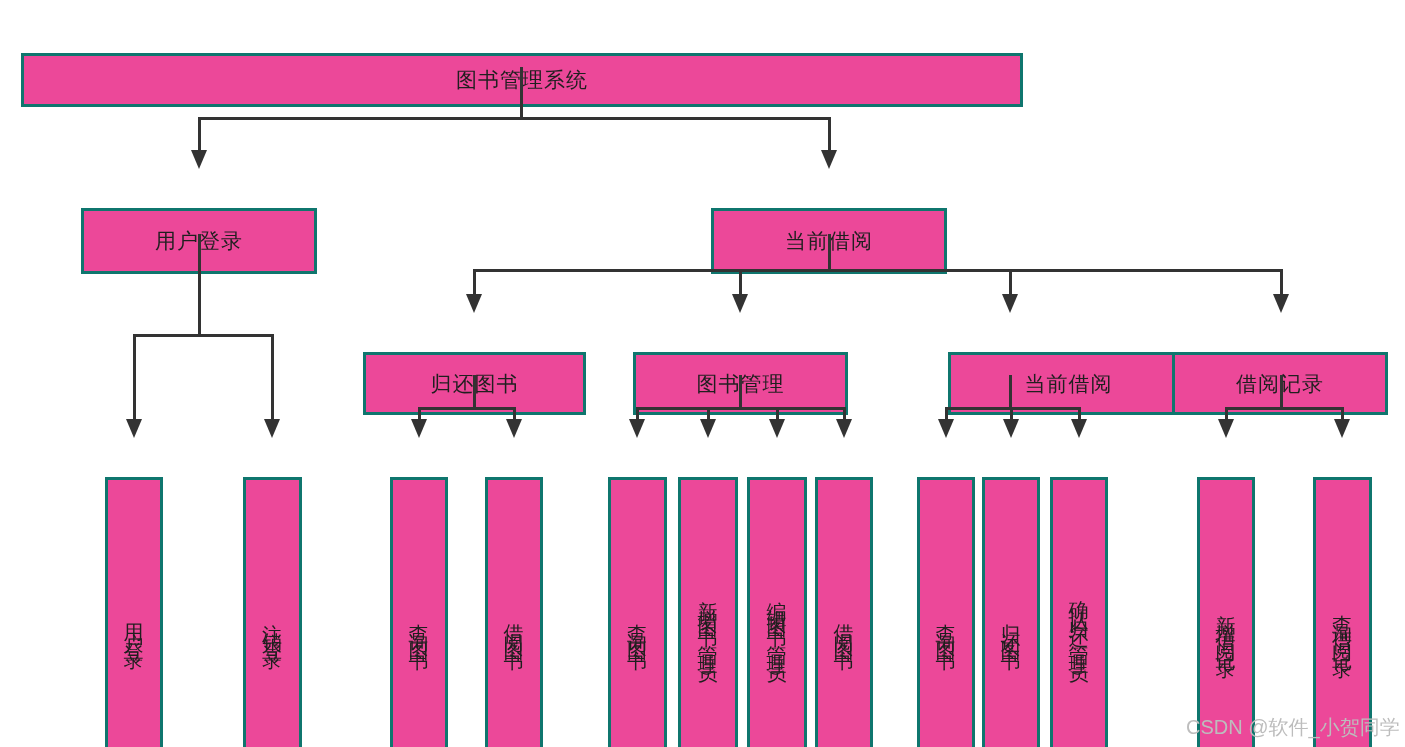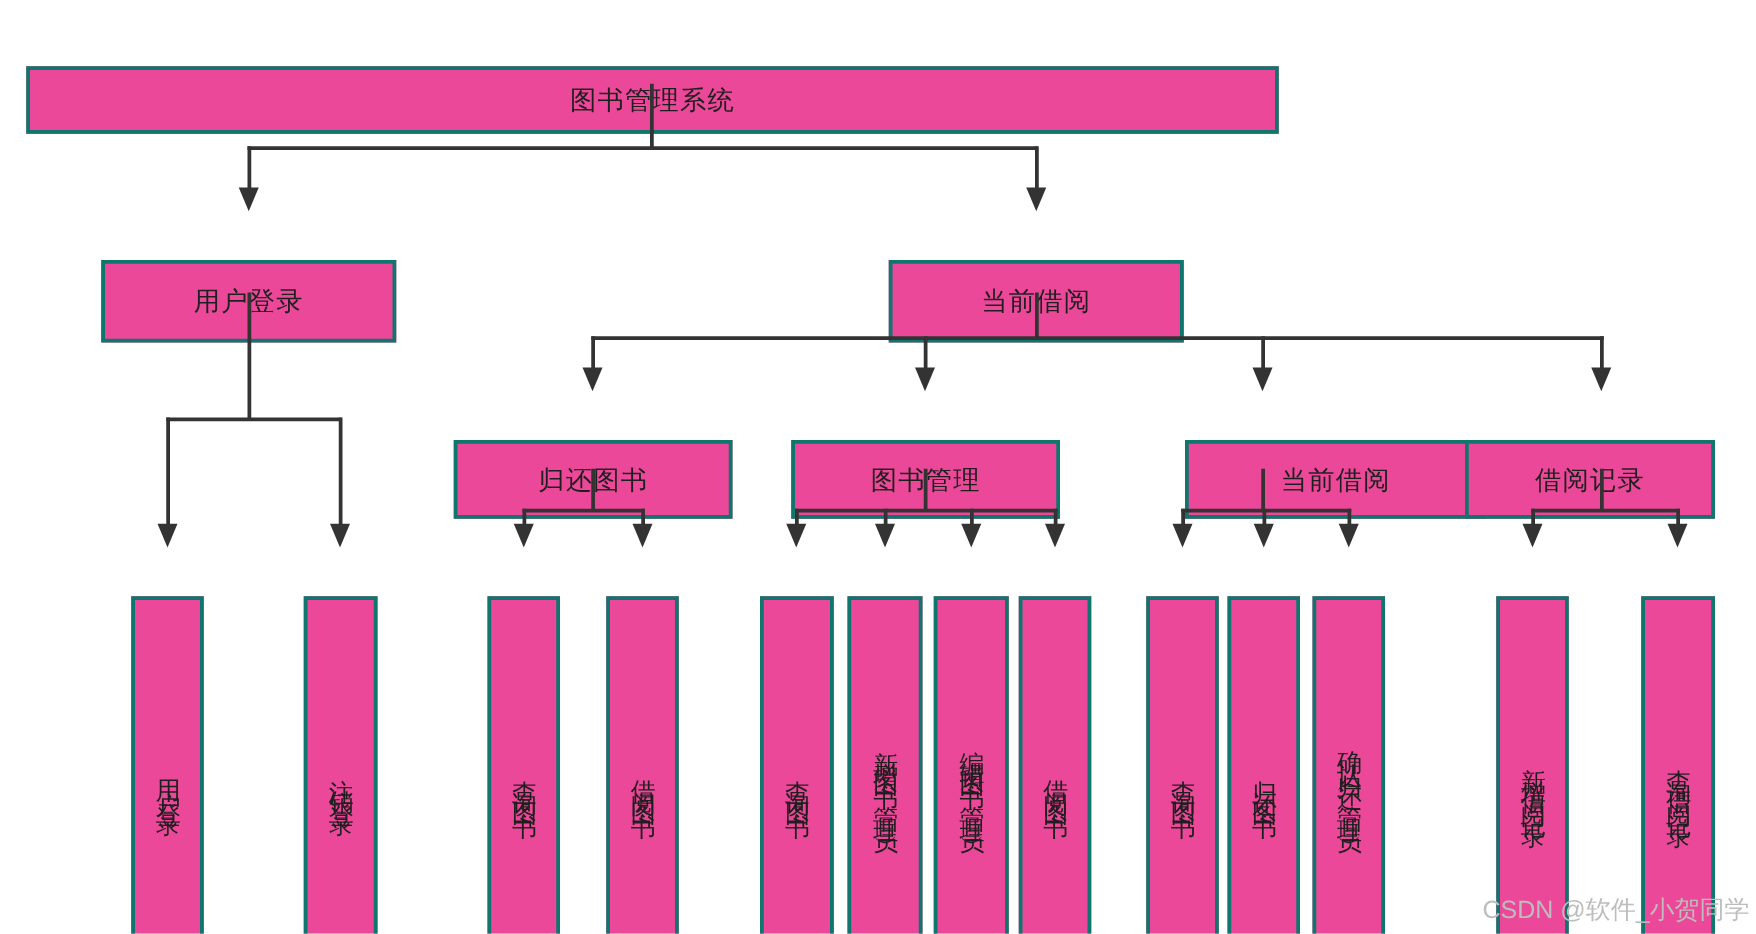--- a/index.html
+++ b/index.html
@@ -74,21 +74,21 @@
   </div>
 
   <div class="box h" style="left:633px;top:312px;width:215px;height:63px">
     <span>图书管理</span>
   </div>
 
   <div class="box h" style="left:948px;top:312px;width:241px;height:63px">
     <span>当前借阅</span>
   </div>
 
-  <div class="box h" style="left:1172px;top:312px;width:200px;height:63px">
+  <div class="box h" style="left:1172px;top:312px;width:216px;height:63px">
     <span>借阅记录</span>
   </div>
 
   <div class="box v" style="left:105px;top:437px;width:58px;height:297px">
     <span>用户登录</span>
   </div>
   <div class="box v" style="left:243px;top:437px;width:59px;height:297px">
     <span>注销登录</span>
   </div>
 

